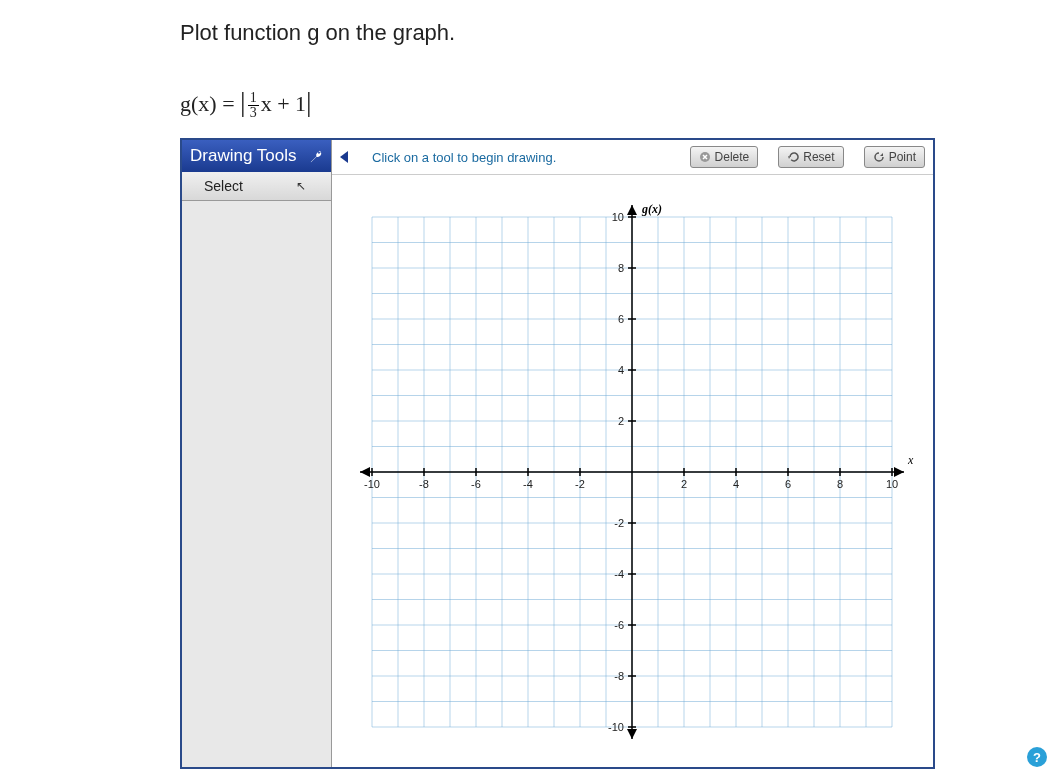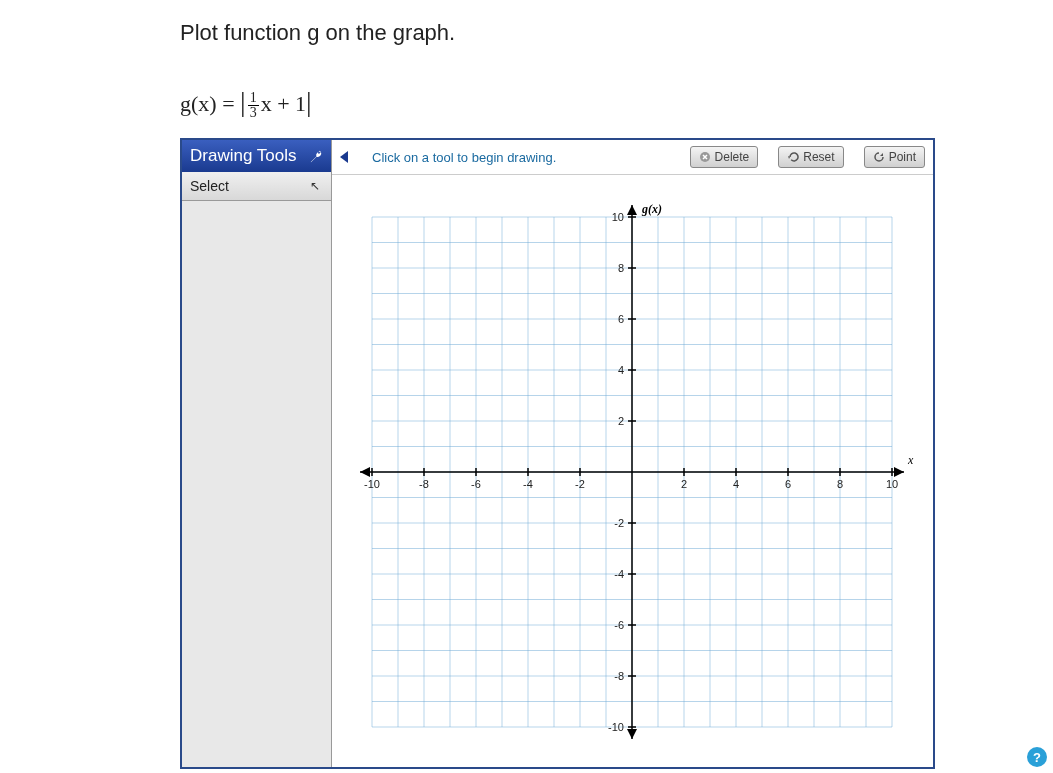--- a/index.html
+++ b/index.html
@@ -58,21 +58,21 @@
     display: flex;
     justify-content: space-between;
     align-items: center;
   }
   .tools-header .wrench {
     width: 14px; height: 14px; display:inline-block; color:#fff;
   }
   .tool-item {
     background: linear-gradient(#f0f0f0,#d8d8d8);
     border-bottom: 1px solid #999;
-    padding: 6px 8px;
+    padding: 6px 22px;
     font-size: 14px;
     color: #222;
     display:flex;
     justify-content: space-between;
     align-items:center;
     cursor: pointer;
   }
   .tool-item .glyph { width:16px; text-align:center; color:#333; font-size:12px; }
   .canvas-area {
     flex: 1;

